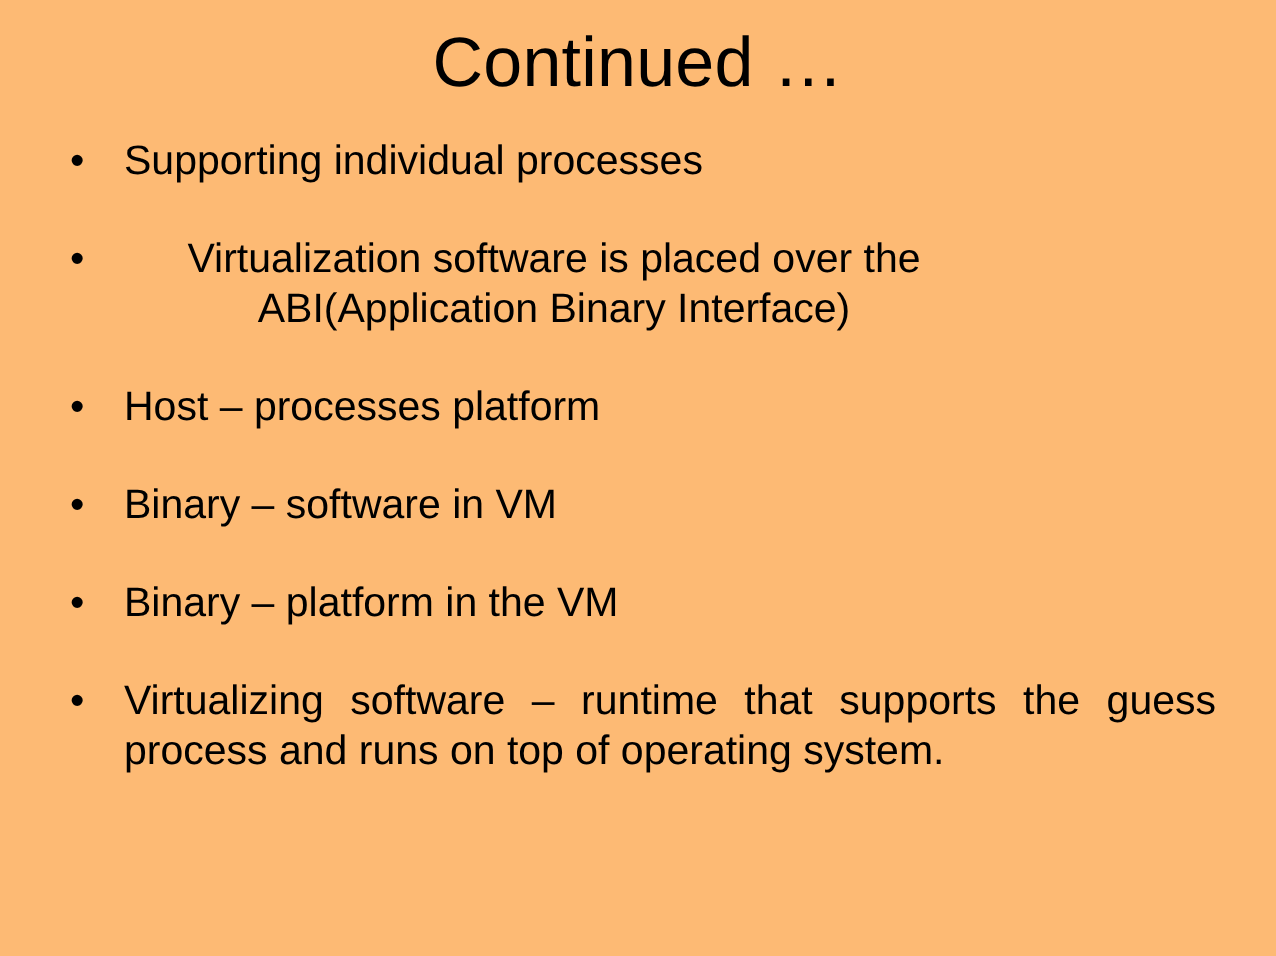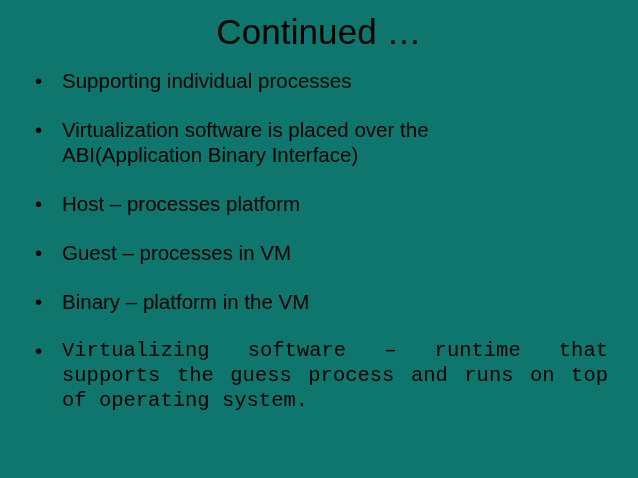--- a/index.html
+++ b/index.html
@@ -11,21 +11,21 @@
     width: 638px;
     height: 478px;
     font-family: "Liberation Sans", "DejaVu Sans", sans-serif;
     color: #000000;
     overflow: hidden;
   }
   .slide {
     position: relative;
     width: 638px;
     height: 478px;
-    background: #0f766e;
+    background: #fdba74;
     box-sizing: border-box;
   }
   .slide-title {
     position: absolute;
     left: 0;
     top: 11px;
     width: 638px;
     text-align: center;
     font-size: 35px;
     line-height: 42px;
@@ -61,24 +61,24 @@
     font-size: 20.5px;
     line-height: 25px;
     text-align: left;
   }
   .bullet-item .txt {
     display: block;
   }
   .bullet-item.justified .txt {
     text-align: justify;
     text-justify: inter-word;
-    font-family: Liberation Mono, monospace;
   }
   .bullet-item.wrap-two .txt {
     max-width: 430px;
+    text-align: center;
   }
 </style>
 </head>
 <body>
 
 <div class="slide">
 
   <div class="slide-title">Continued …</div>
 
   <ul class="body-list">
@@ -93,21 +93,21 @@
       <span class="txt">Virtualization software is placed over the ABI(Application Binary Interface)</span>
     </li>
 
     <li class="bullet-item">
       <span class="dot">•</span>
       <span class="txt">Host – processes platform</span>
     </li>
 
     <li class="bullet-item">
       <span class="dot">•</span>
-      <span class="txt">Guest – processes in VM</span>
+      <span class="txt">Binary – software in VM</span>
     </li>
 
     <li class="bullet-item">
       <span class="dot">•</span>
       <span class="txt">Binary – platform in the VM</span>
     </li>
 
     <li class="bullet-item justified">
       <span class="dot">•</span>
       <span class="txt">Virtualizing software – runtime  that supports the guess process and runs on top of operating system.</span>

